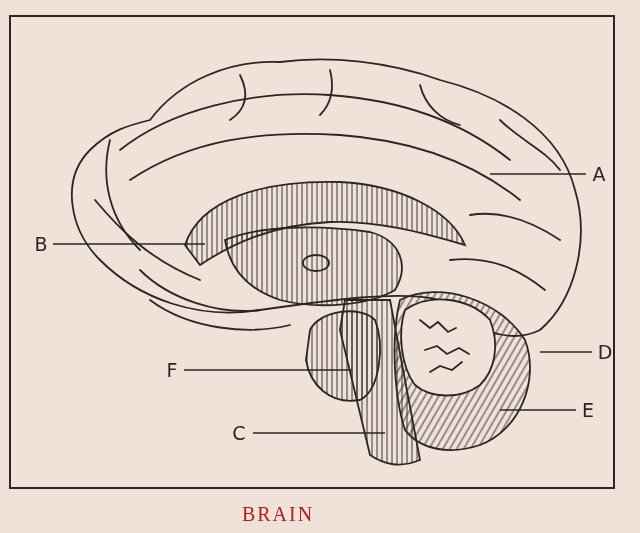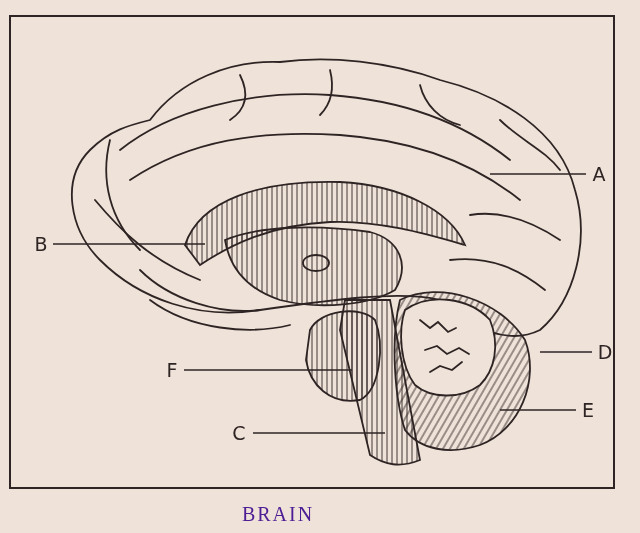--- a/index.html
+++ b/index.html
@@ -13,21 +13,21 @@
     position: absolute; left: 9px; top: 15px; width: 606px; height: 474px;
     border: 2px solid #2e2424; box-sizing: border-box;
   }
   svg.art { position: absolute; left: 0; top: 0; }
   .lbl {
     position: absolute; font-family: "DejaVu Sans", sans-serif; font-size: 19px;
     color: #2e2424; line-height: 1; transform: translate(-50%, -50%);
   }
   .caption {
     position: absolute; left: 0; width: 556px; top: 503px; text-align: center;
-    font-family: "Liberation Serif", serif; font-size: 20px; letter-spacing: 2px; color: #4c1d95;
+    font-family: "Liberation Serif", serif; font-size: 20px; letter-spacing: 2px; color: #b91c1c;
   }
 </style>
 </head>
 <body>
 
 <div class="frame"></div>
 
 <svg class="art" width="640" height="533" viewBox="0 0 640 533">
   <defs>
     <pattern id="vhatch" width="5" height="5" patternUnits="userSpaceOnUse">

